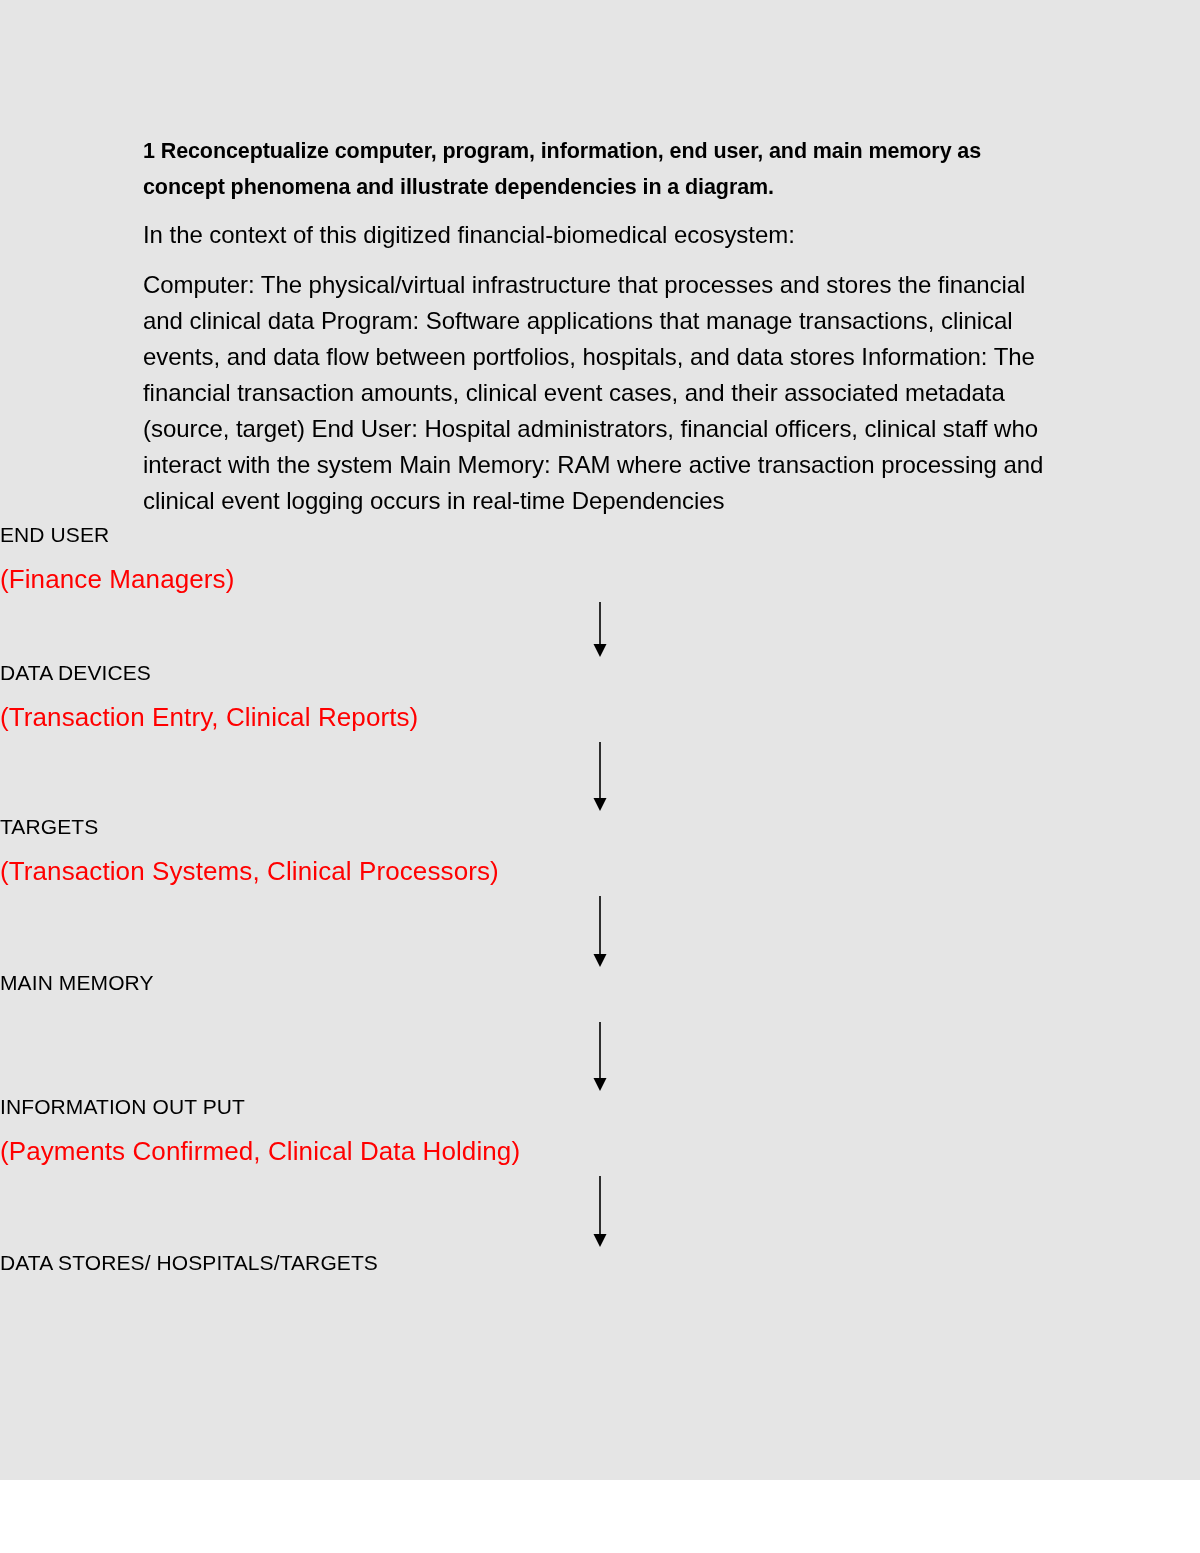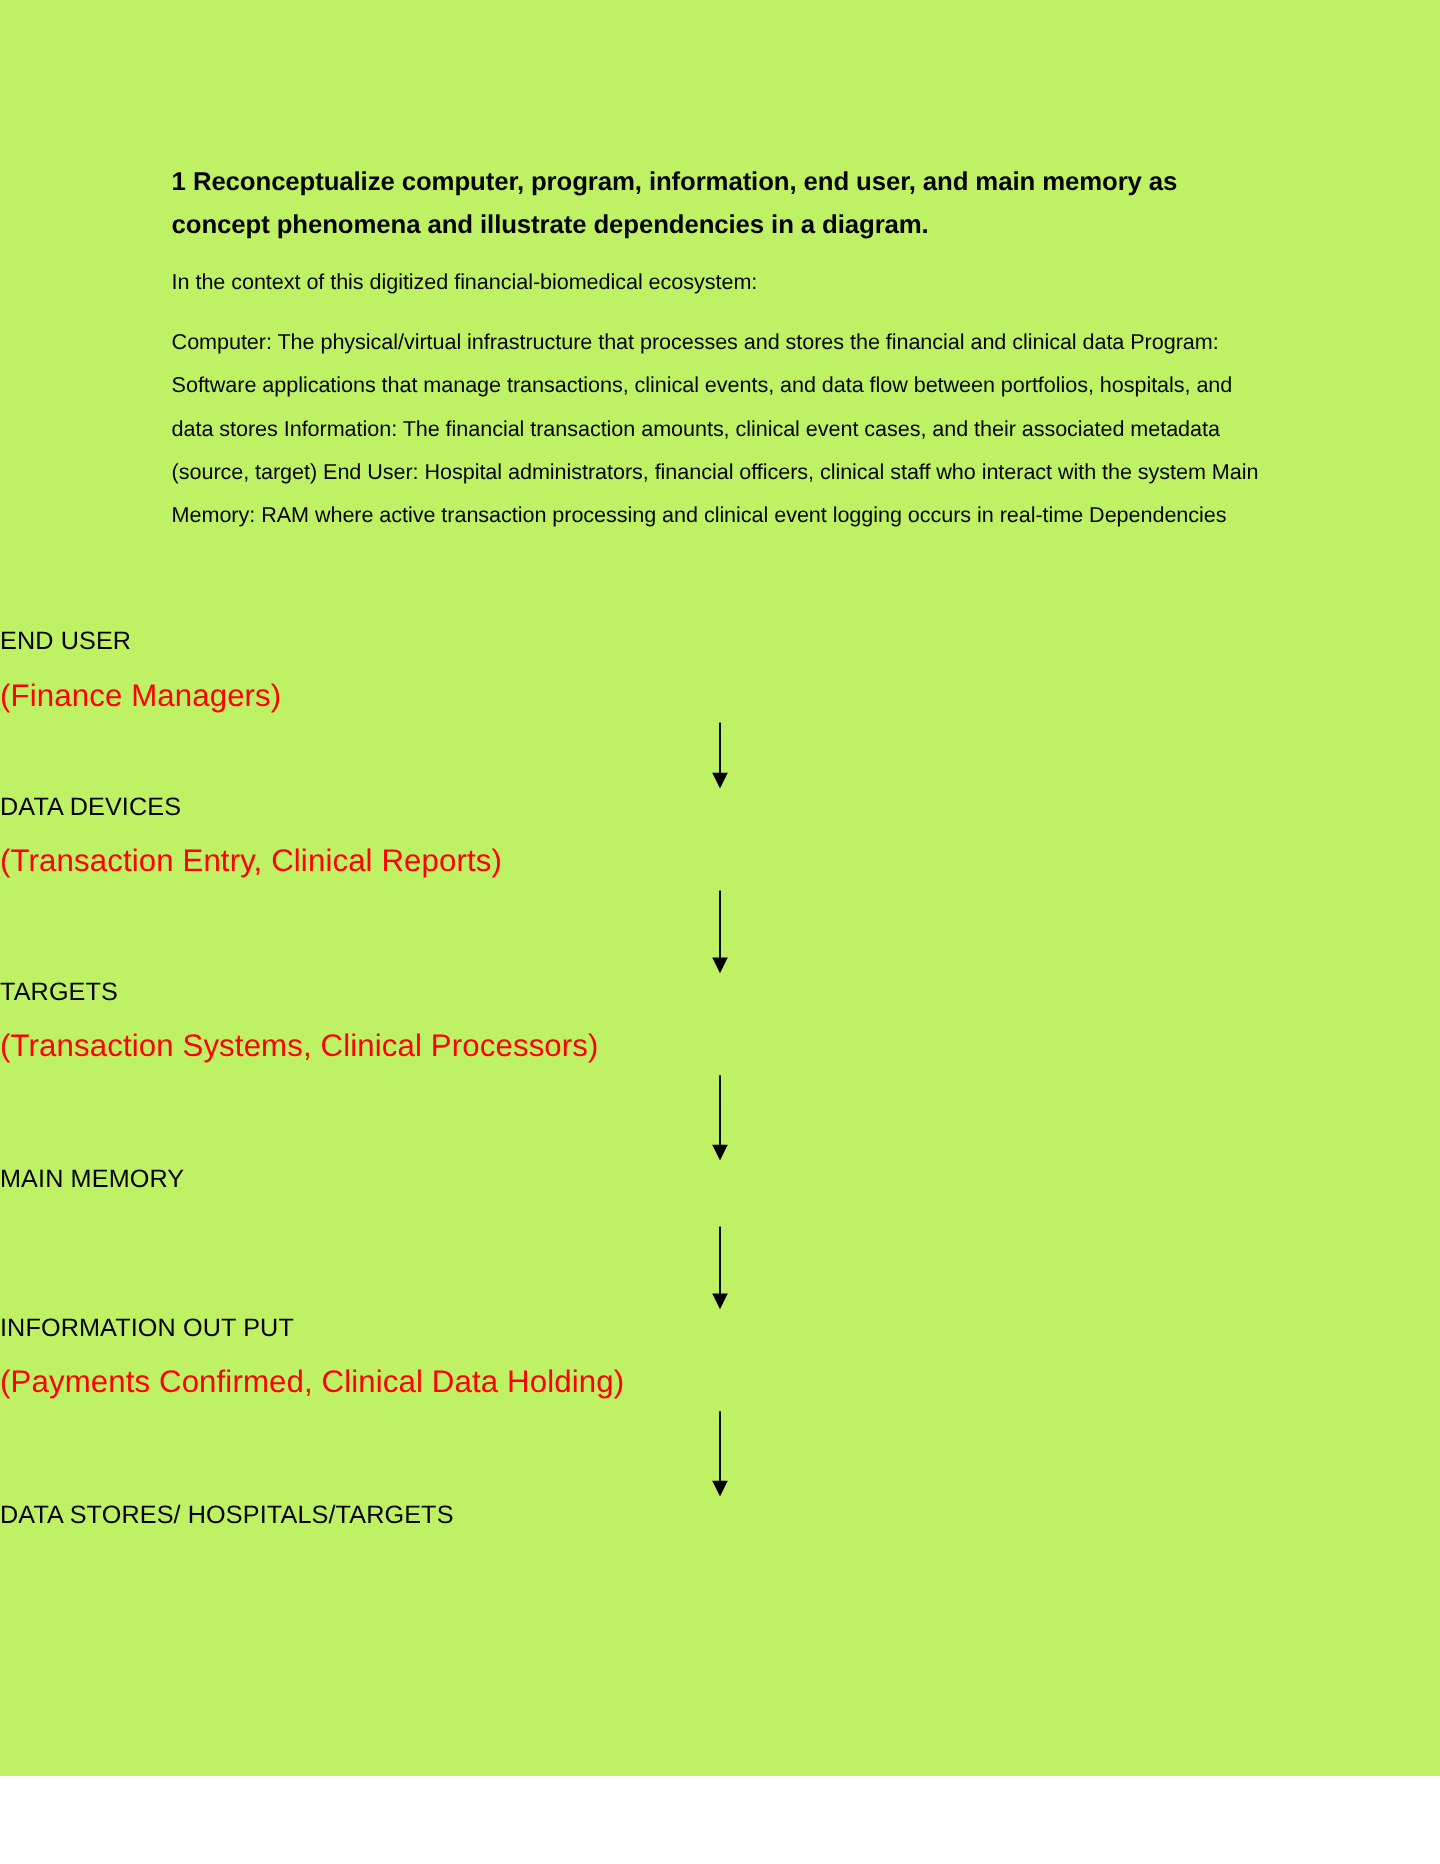--- a/index.html
+++ b/index.html
@@ -14,21 +14,21 @@
   body {
     font-family: "Liberation Sans", sans-serif;
     color: #000000;
     -webkit-font-smoothing: none;
   }
 
   .page {
     position: relative;
     width: 1200px;
     height: 1480px;
-    background: #bef264;
+    background: #e5e5e5;
     margin: 0 auto;
     overflow: hidden;
   }
 
   .doc-body {
     position: absolute;
     left: 143px;
     top: 133px;
     width: 916px;
   }
@@ -36,21 +36,21 @@
   .heading {
     font-size: 21.5px;
     font-weight: bold;
     line-height: 36px;
     margin: 0 0 12px 0;
     letter-spacing: -0.1px;
     color: #000000;
   }
 
   .para {
-    font-size: 18px;
+    font-size: 24px;
     line-height: 36px;
     margin: 0 0 12px 0;
     letter-spacing: -0.05px;
     color: #000000;
   }
 
   .para.lead {
     margin-bottom: 14px;
   }
 

